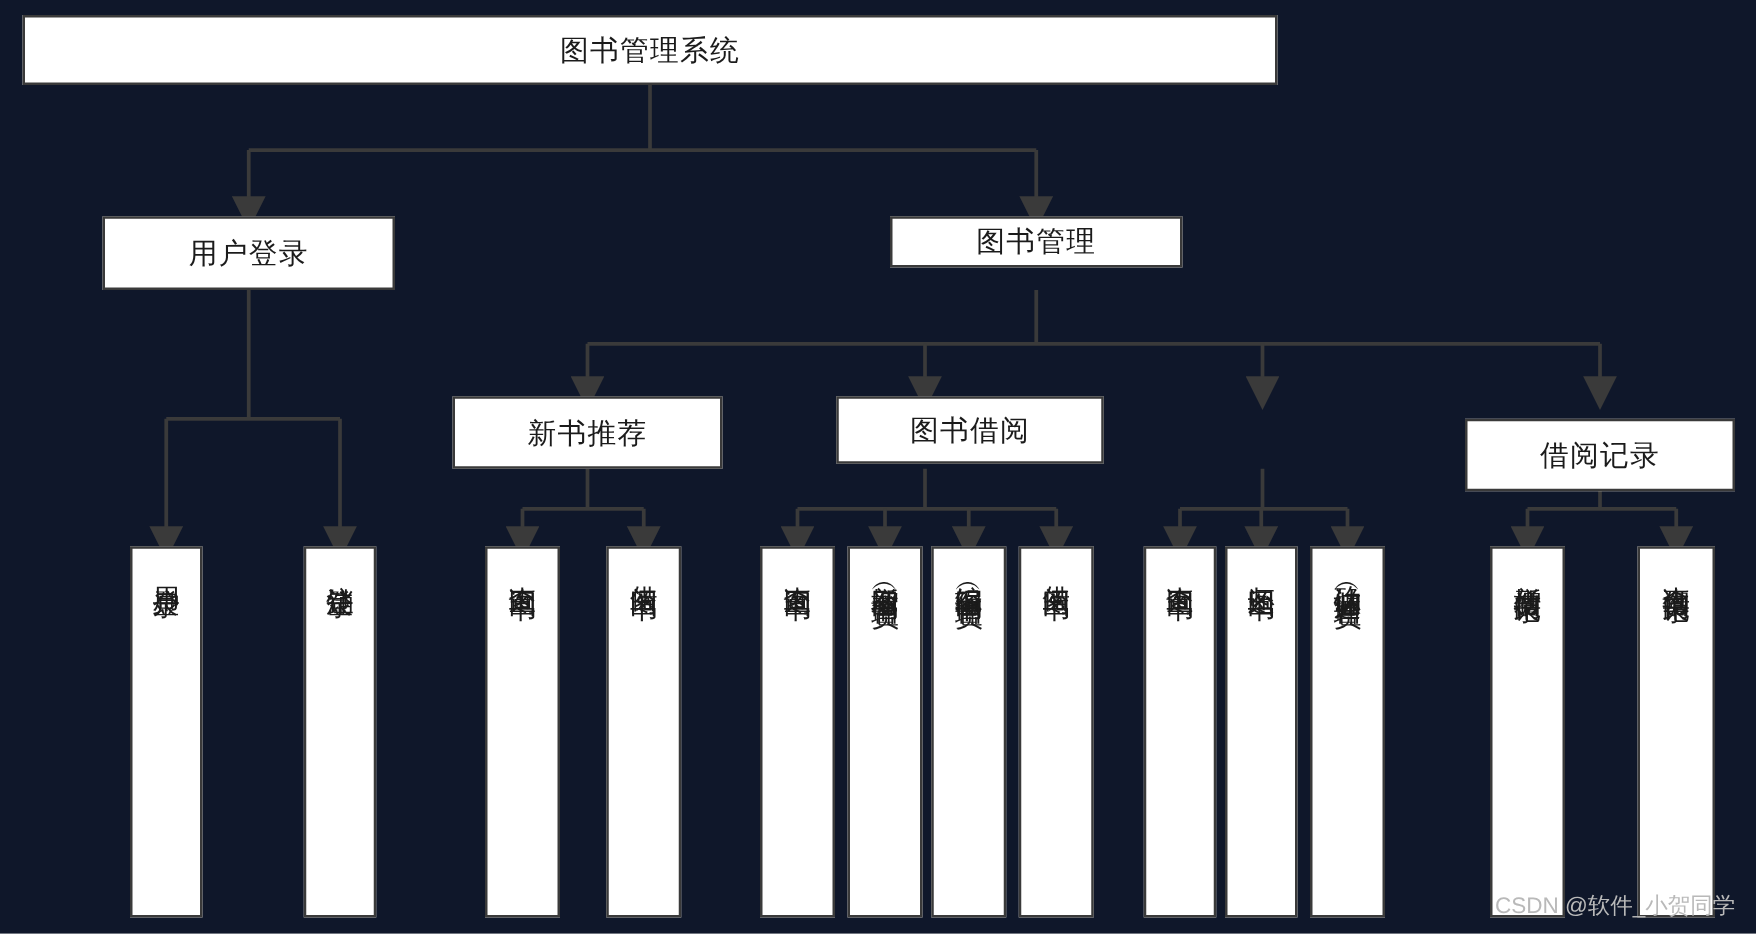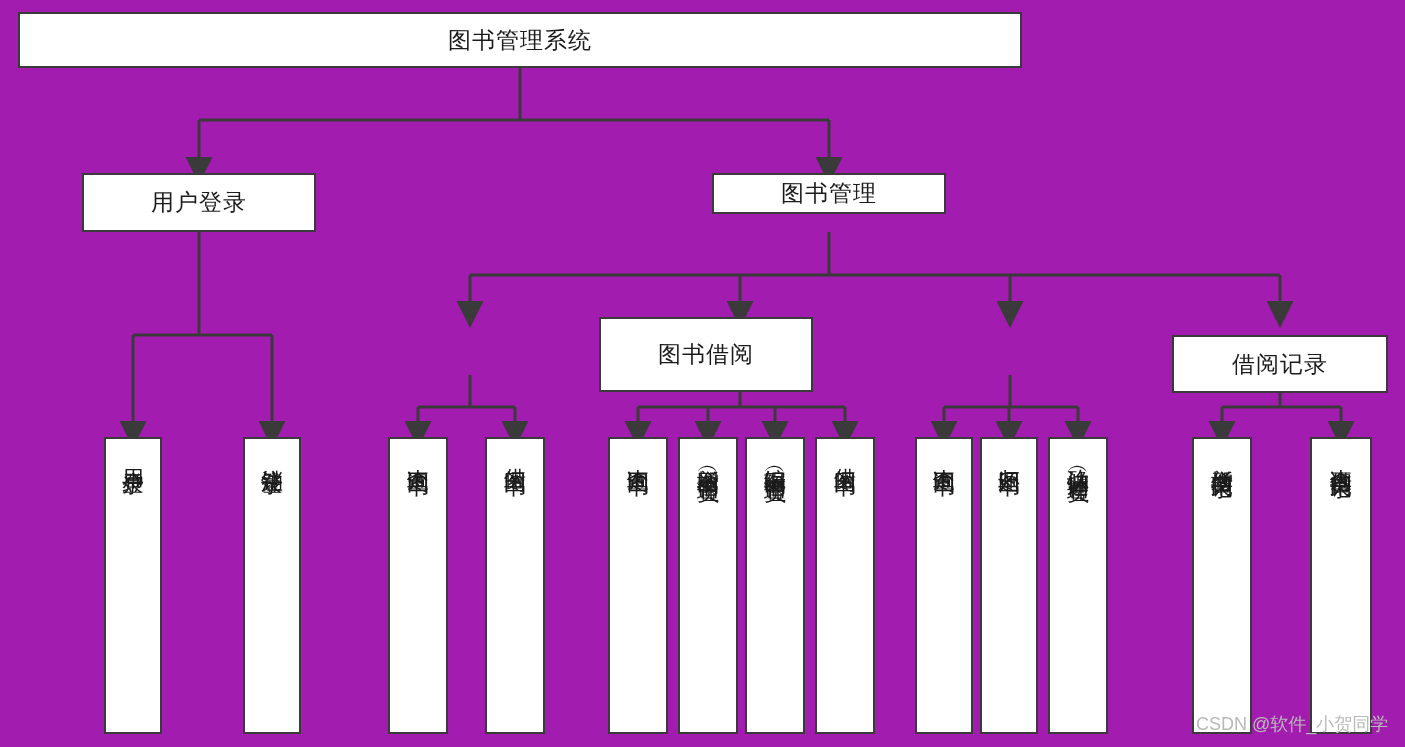--- a/index.html
+++ b/index.html
@@ -7,21 +7,21 @@
     padding: 0;
     background: #ffffff;
   }
   body {
     font-family: "Liberation Sans", "DejaVu Sans", sans-serif;
   }
   #canvas {
     position: relative;
     width: 1405px;
     height: 747px;
-    background: #a21caf;
+    background: #0f172a;
     overflow: hidden;
   }
   svg.edges {
     position: absolute;
     left: 0;
     top: 0;
     width: 1405px;
     height: 747px;
   }
   .node {
@@ -122,21 +122,24 @@
     <span>图书管理系统</span>
   </div>
 
   <div class="node horiz" style="left:82px; top:173px; width:234px; height:59px;">
     <span>用户登录</span>
   </div>
   <div class="node horiz" style="left:712px; top:173px; width:234px; height:41px;">
     <span>图书管理</span>
   </div>
 
-  <div class="node horiz" style="left:599px; top:317px; width:214px; height:75px;">
+  <div class="node horiz" style="left:362px; top:317px; width:216px; height:58px;">
+    <span>新书推荐</span>
+  </div>
+  <div class="node horiz" style="left:669px; top:317px; width:214px; height:54px;">
     <span>图书借阅</span>
   </div>
   <div class="node horiz" style="left:1172px; top:335px; width:216px; height:58px;">
     <span>借阅记录</span>
   </div>
 
   <div class="node vert" style="left:104px; top:437px; width:58px; height:297px;">
     <span class="vlabel">用户登录</span>
   </div>
   <div class="node vert" style="left:243px; top:437px; width:58px; height:297px;">

